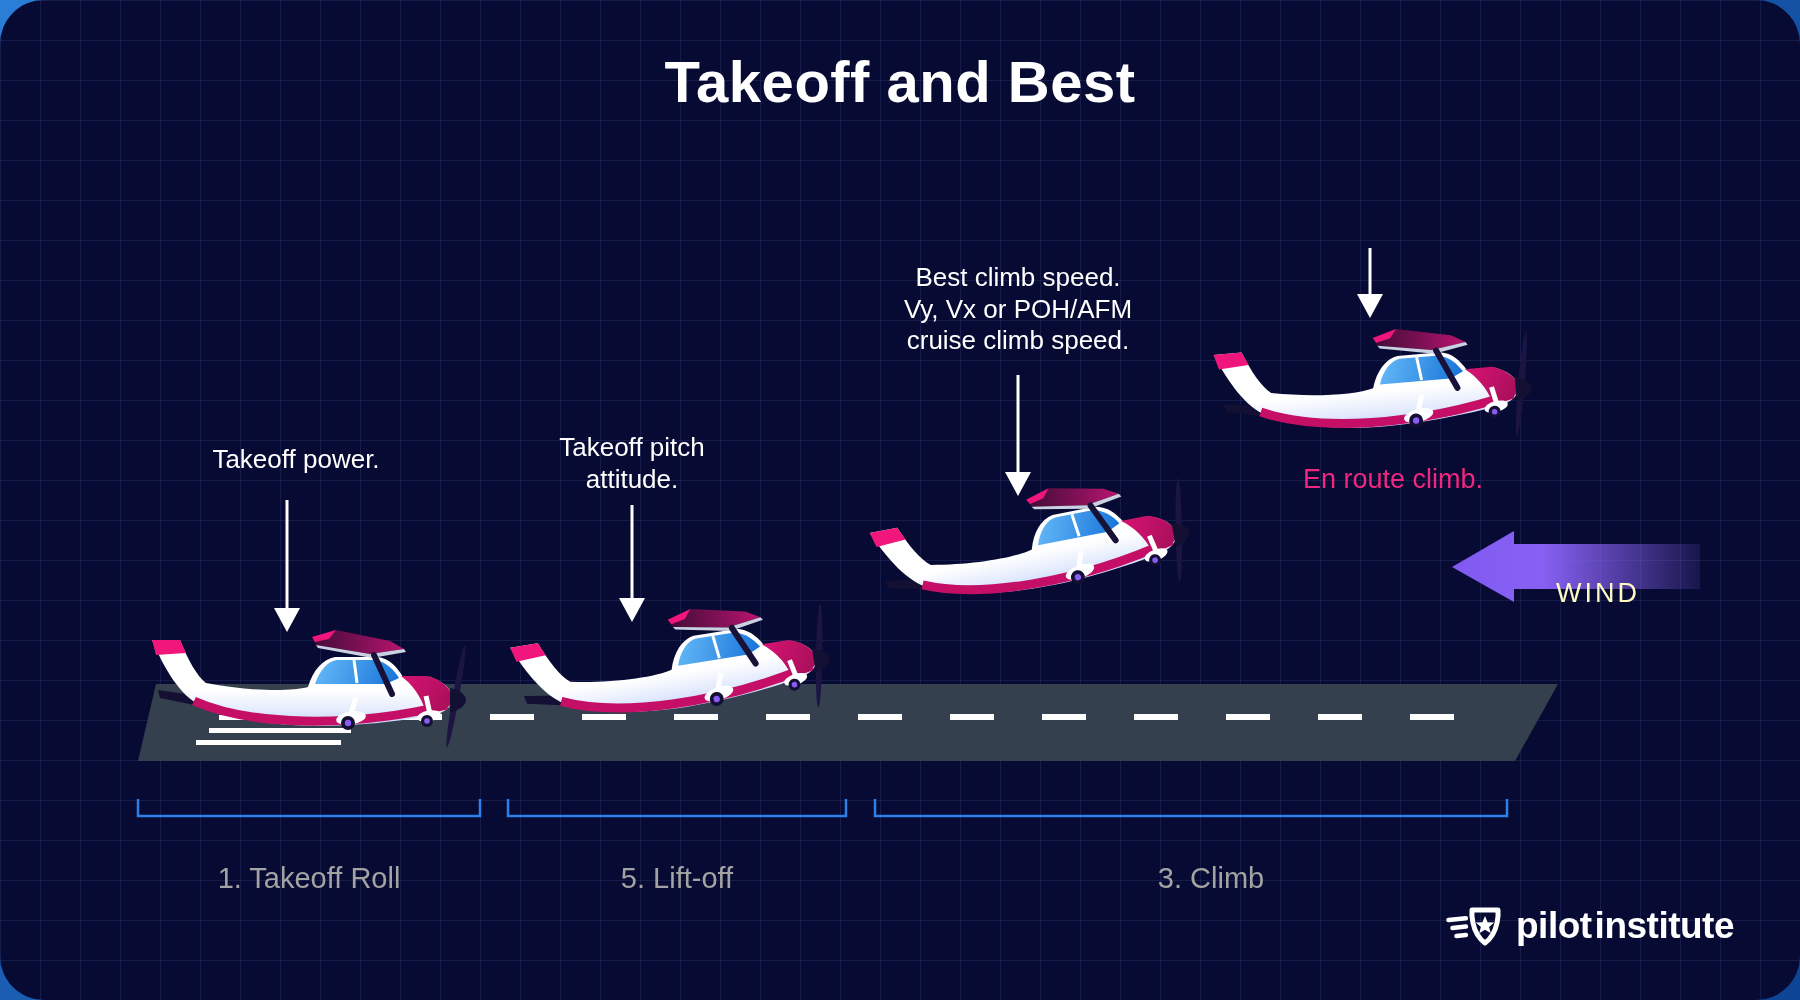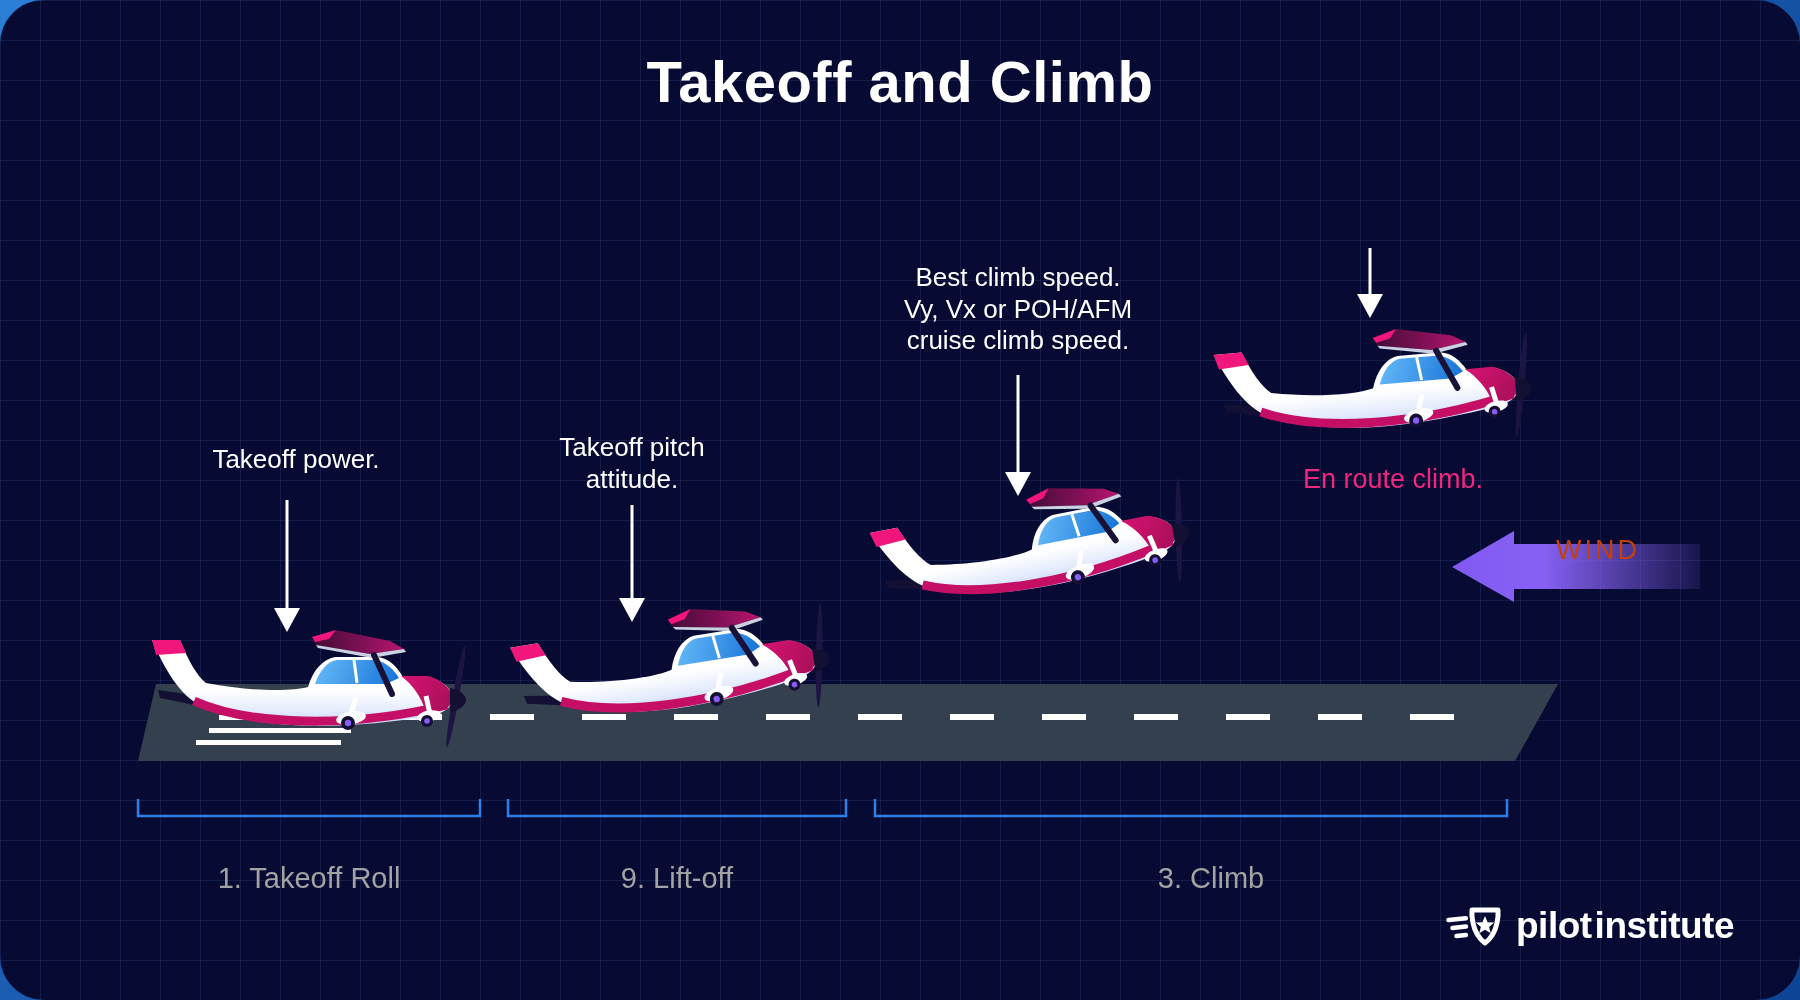--- a/index.html
+++ b/index.html
@@ -31,22 +31,22 @@
   }
   .ann-takeoff-power{left:296px;top:444px;}
   .ann-takeoff-pitch{left:632px;top:432px;}
   .ann-best-climb{left:1018px;top:262px;}
   .ann-safe-alt{left:1382px;top:168px;}
   .en-route{
     position:absolute;left:1393px;top:464px;transform:translateX(-50%);
     color:#f2267e;font-size:27px;white-space:nowrap;
   }
   .wind-label{
-    position:absolute;left:1598px;top:535px;transform:translateX(-50%);
-    color:#c2410c;font-size:27px;letter-spacing:3px;font-weight:400;text-align:center;
+    position:absolute;left:1598px;top:578px;transform:translateX(-50%);
+    color:#fef9c3;font-size:27px;letter-spacing:3px;font-weight:400;text-align:center;
   }
   .stage-label{
     position:absolute;transform:translateX(-50%);
     color:#a3a3a3;font-size:29px;white-space:nowrap;font-weight:400;
   }
   .stage-label-1{left:309px;top:862px;}
   .stage-label-2{left:677px;top:862px;}
   .stage-label-3{left:1191px;top:862px;margin-left:20px;}
   .logo{
     position:absolute;right:66px;bottom:50px;
@@ -148,21 +148,21 @@
 
     <polygon points="1452,567 1514,531 1514,544 1700,544 1700,589 1514,589 1514,602" fill="url(#windGrad)"></polygon>
 
     <g fill="none" stroke="#2f7fe8" stroke-width="2.5">
       <path d="M138,799 V816 H480 V799"></path>
       <path d="M508,799 V816 H846 V799"></path>
       <path d="M875,799 V816 H1507 V799"></path>
     </g>
   </svg>
 
-  <h1 class="title">Takeoff and Climb</h1>
+  <h1 class="title">Takeoff and Best</h1>
 
   <div class="ann ann-takeoff-power">
     <div>Takeoff power.</div>
   </div>
 
   <div class="ann ann-takeoff-pitch">
     <div>Takeoff pitch</div>
     <div>attitude.</div>
   </div>
 
@@ -171,21 +171,21 @@
     <div>Vy, Vx or POH/AFM</div>
     <div>cruise climb speed.</div>
   </div>
 
 
   <div class="en-route">En route climb.</div>
 
   <div class="wind-label">WIND</div>
 
   <div class="stage-label stage-label-1">1. Takeoff Roll</div>
-  <div class="stage-label stage-label-2">9. Lift-off</div>
+  <div class="stage-label stage-label-2">5. Lift-off</div>
   <div class="stage-label stage-label-3">3. Climb</div>
 
   <div class="logo">
     <svg width="62" height="48" viewBox="0 0 62 48">
       <g fill="#ffffff">
         <rect x="2" y="16" width="22" height="4.5" rx="2.2" transform="rotate(-6,2,16)"></rect>
         <rect x="6" y="24" width="18" height="4.5" rx="2.2" transform="rotate(-6,6,24)"></rect>
         <rect x="10" y="32" width="14" height="4.5" rx="2.2" transform="rotate(-6,10,32)"></rect>
       </g>
       <path d="M28,8 L54,8 C54,8 56,30 41,41 C26,30 28,8 28,8 Z" fill="none" stroke="#ffffff" stroke-width="5" stroke-linejoin="round"></path>

